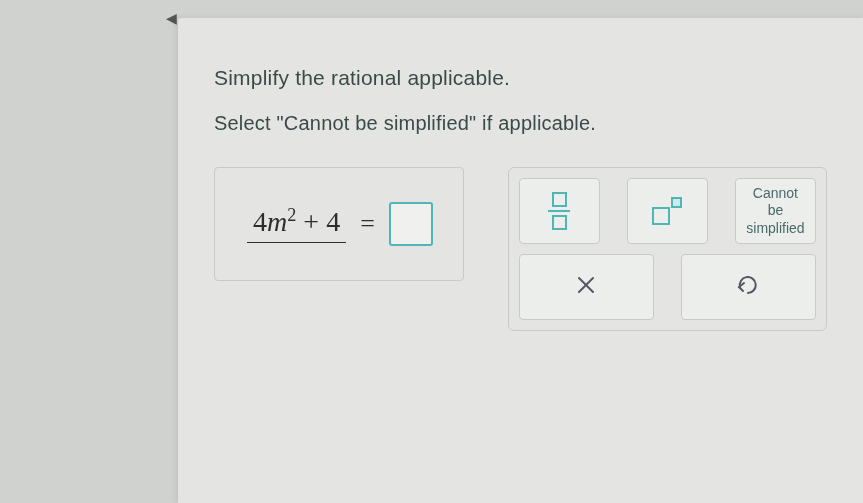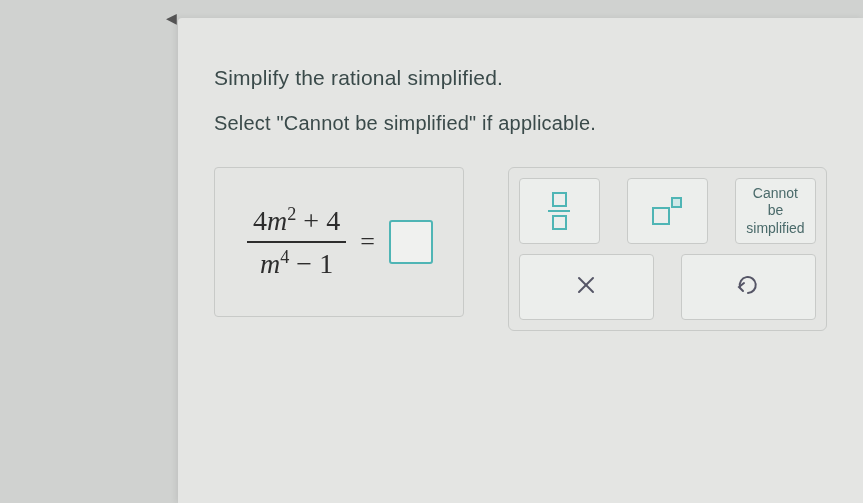--- a/index.html
+++ b/index.html
@@ -156,38 +156,33 @@
   }
   .x-icon svg, .undo-icon svg { stroke: #556; }
 </style>
 </head>
 <body>
 
 <div class="back-arrow">◀</div>
 
 <div class="card">
 
-  <div class="prompt-line1">Simplify the rational simplified.</div>
+  <div class="prompt-line1">Simplify the rational applicable.</div>
   <div class="prompt-line2">Select "Cannot be simplified" if applicable.</div>
 
   <div class="work-area">
 
     <div class="equation-box">
       <span class="fraction">
         <span class="num">
           <span class="rm">4</span><span>m</span><sup>2</sup>
           <span class="rm">+</span>
           <span class="rm">4</span>
         </span>
         <span class="bar"></span>
-        <span class="den">
-          <span>m</span><sup>4</sup>
-          <span class="rm">−</span>
-          <span class="rm">1</span>
-        </span>
       </span>
       <span class="equals">=</span>
       <span class="answer-slot"></span>
     </div>
 
     <div class="toolbox">
       <div class="tool-row">
         <div class="tool">
           <span class="tool-frac-icon">
             <span class="sq"></span>

